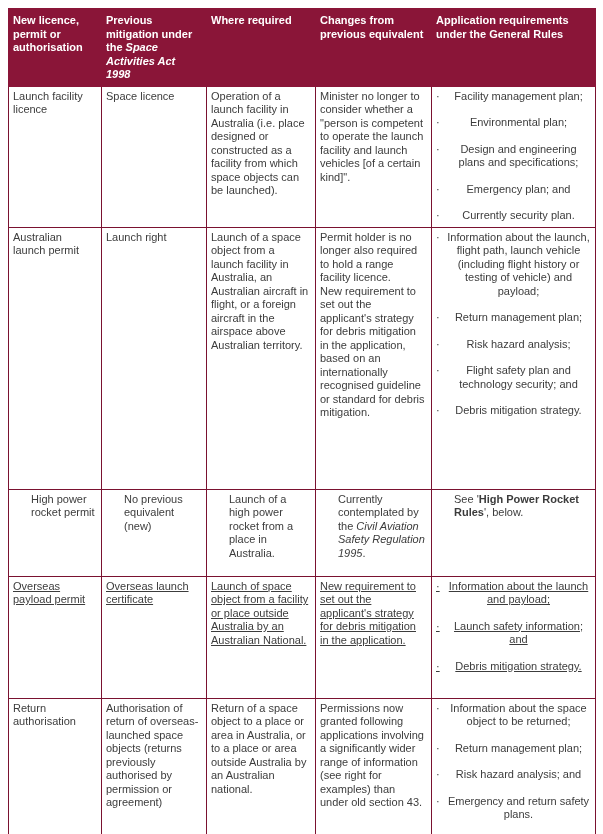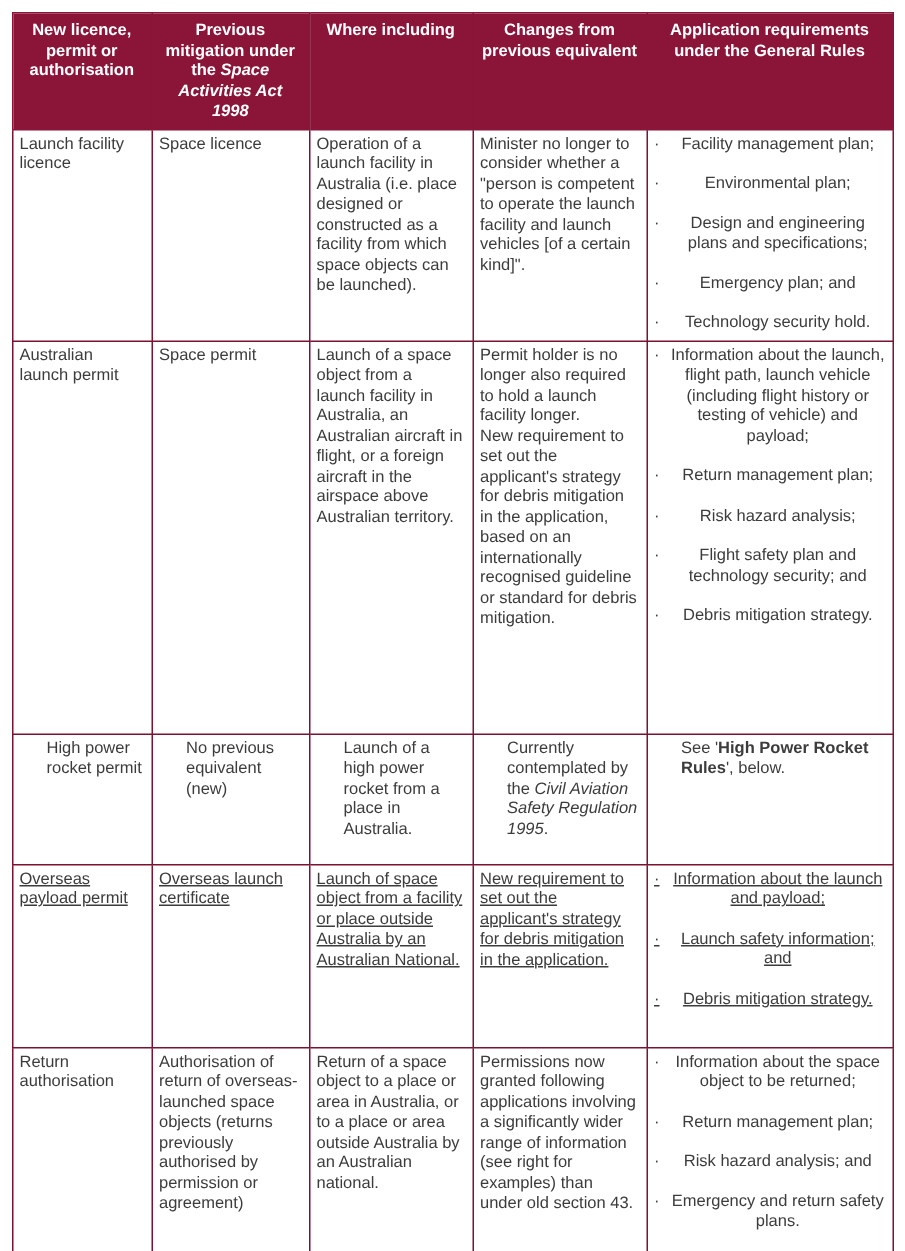--- a/index.html
+++ b/index.html
@@ -16,21 +16,21 @@
     width: 587px;
   }
   col.c1 { width: 93px; }
   col.c2 { width: 105px; }
   col.c3 { width: 109px; }
   col.c4 { width: 116px; }
   col.c5 { width: 164px; }
   th {
     background: #8a1538;
     color: #ffffff;
-    text-align: center;
+    text-align: left;
     font-size: 11px;
     line-height: 13.5px;
     font-weight: bold;
     padding: 5px 5px 4px 4px;
     border: 1px solid #8a1538;
     vertical-align: top;
     height: 56px;
     box-sizing: border-box;
   }
   td {
@@ -65,21 +65,21 @@
       <col class="c1">
         <col class="c2">
         <col class="c3">
         <col class="c4">
         <col class="c5">
     </colgroup>
     <thead>
       <tr>
           <th><span>New licence, permit or authorisation</span></th>
           <th><span>Previous mitigation under the </span><span class="it">Space Activities Act 1998</span></th>
-          <th><span>Where including</span></th>
+          <th><span>Where required</span></th>
           <th><span>Changes from previous equivalent</span></th>
           <th><span>Application requirements under the General Rules</span></th>
         </tr>
     </thead>
     <tbody>
         <tr>
           <td>
             <div class="para"><span>Launch facility licence</span></div>
           </td>
           <td>
@@ -103,36 +103,36 @@
             <div class="bullet">
               <span class="bullet-marker">·</span>
               <span class="bullet-text"><span>Design and engineering plans and specifications;</span></span>
             </div>
             <div class="bullet">
               <span class="bullet-marker">·</span>
               <span class="bullet-text"><span>Emergency plan; and</span></span>
             </div>
             <div class="bullet">
               <span class="bullet-marker">·</span>
-              <span class="bullet-text"><span>Technology security hold.</span></span>
+              <span class="bullet-text"><span>Currently security plan.</span></span>
             </div>
           </td>
         </tr>
         <tr>
           <td>
             <div class="para"><span>Australian launch permit</span></div>
           </td>
           <td>
-            <div class="para"><span>Space permit</span></div>
+            <div class="para"><span>Launch right</span></div>
           </td>
           <td>
             <div class="para"><span>Launch of a space object from a launch facility in Australia, an Australian aircraft in flight, or a foreign aircraft in the airspace above Australian territory.</span></div>
           </td>
           <td>
-            <div class="para"><span>Permit holder is no longer also required to hold a launch facility longer.</span></div>
+            <div class="para"><span>Permit holder is no longer also required to hold a range facility licence.</span></div>
             <div class="para"><span>New requirement to set out the applicant's strategy for debris mitigation in the application, based on an internationally recognised guideline or standard for debris mitigation.</span></div>
           </td>
           <td>
             <div class="bullet">
               <span class="bullet-marker">·</span>
               <span class="bullet-text"><span>Information about the launch, flight path, launch vehicle (including flight history or testing of vehicle) and payload;</span></span>
             </div>
             <div class="bullet">
               <span class="bullet-marker">·</span>
               <span class="bullet-text"><span>Return management plan;</span></span>

